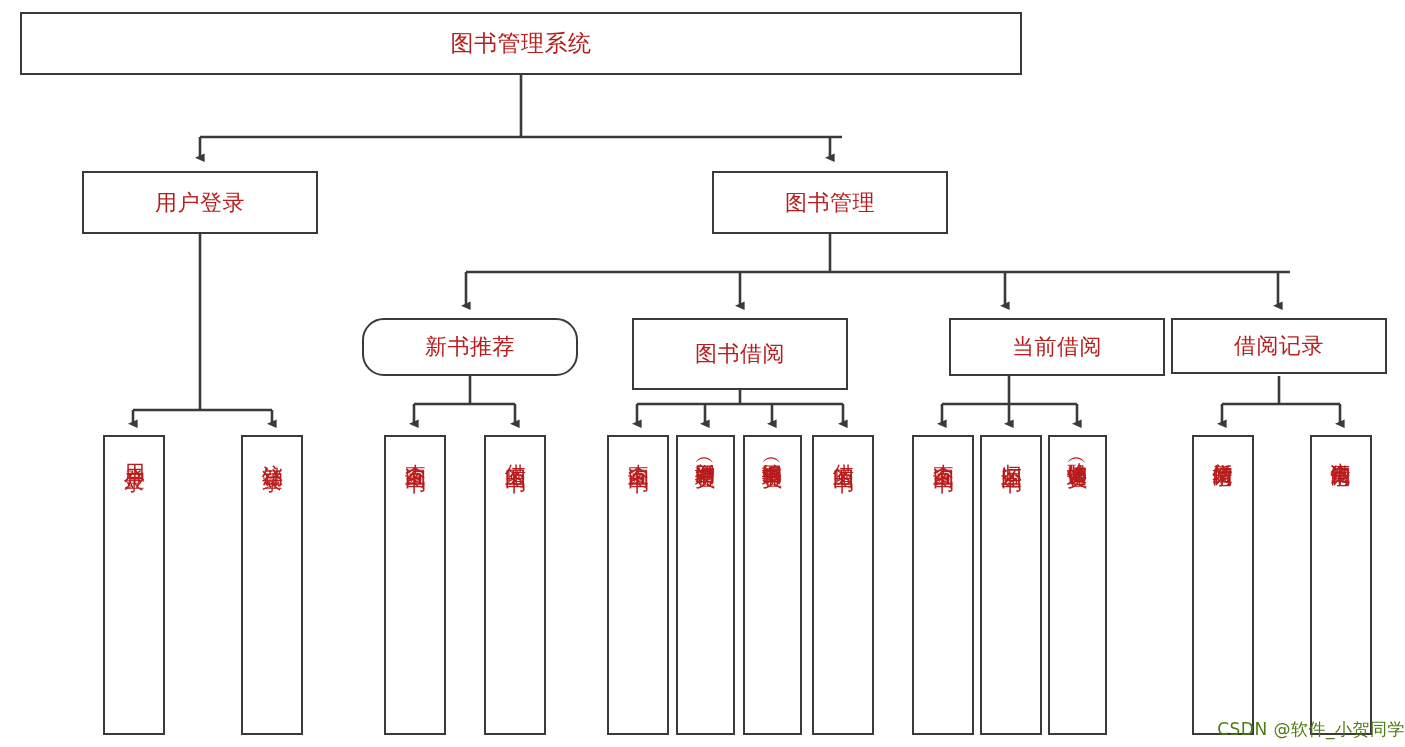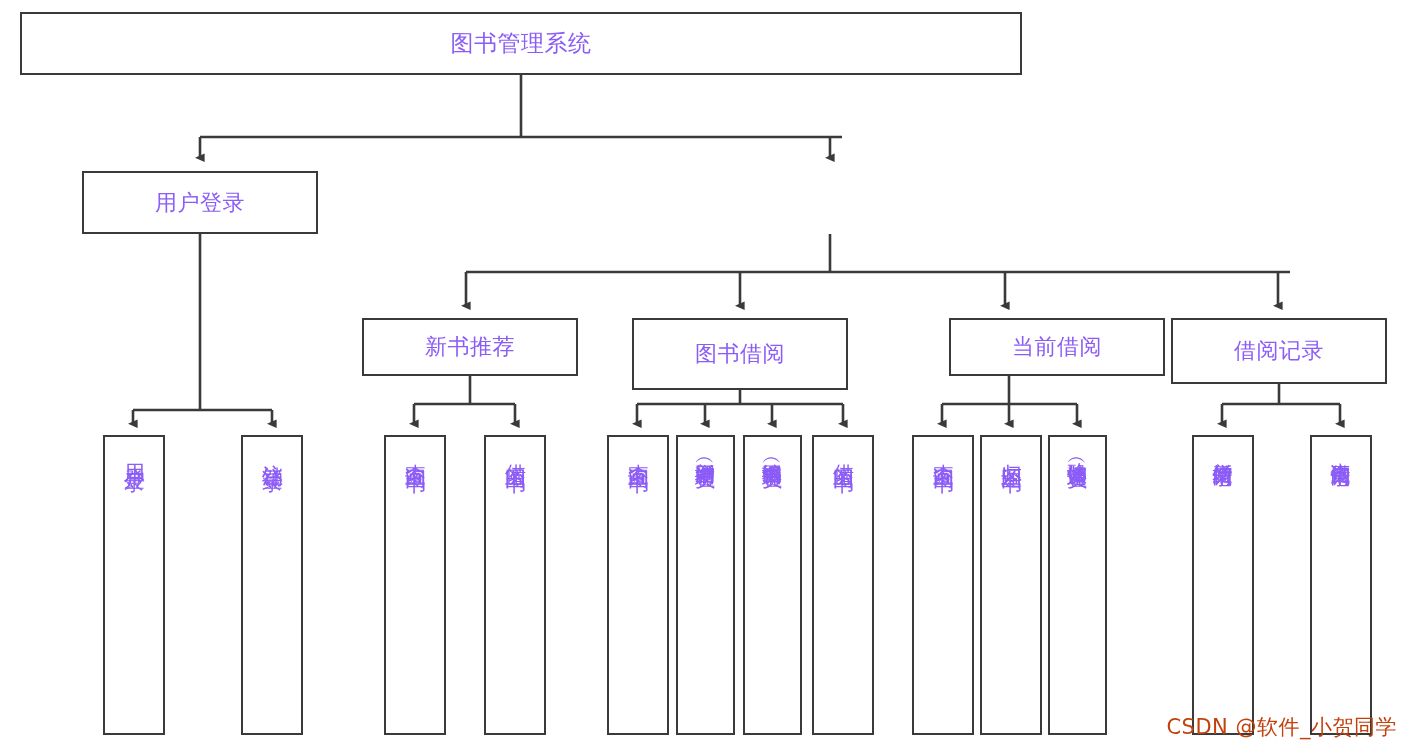--- a/index.html
+++ b/index.html
@@ -27,21 +27,21 @@
     pointer-events: none;
   }
   .node {
     position: absolute;
     box-sizing: border-box;
     background: #ffffff;
     border: 2.5px solid #3a3a3a;
     display: flex;
     align-items: center;
     justify-content: center;
-    color: #8b5cf6;
+    color: #b91c1c;
   }
   .node-label {
     display: block;
     text-align: center;
     line-height: 1.14;
     white-space: nowrap;
   }
   
   .node.horiz .node-label {
     font-size: 22px;
@@ -64,24 +64,24 @@
     line-height: 1;
     letter-spacing: 3px;
     white-space: nowrap;
   }
   .node.vert.tight .node-label {
     letter-spacing: 1px;
     font-size: 20px;
   }
   #watermark {
     position: absolute;
-    right: 8px;
+    right: 0;
     bottom: 6px;
-    font-size: 21px;
-    color: #c2410c;
+    font-size: 17px;
+    color: #4d7c0f;
     letter-spacing: 0.5px;
     white-space: nowrap;
     font-family: "DejaVu Sans", "Liberation Sans", sans-serif;
   }
 </style>
 </head>
 <body>
 
 <div id="diagram-root">
 
@@ -137,34 +137,37 @@
   </svg>
 
   <div class="node horiz root" style="left:20px; top:12px; width:1002px; height:63px;">
     <span class="node-label">图书管理系统</span>
   </div>
 
   <div class="node horiz" style="left:82px; top:171px; width:236px; height:63px;">
     <span class="node-label">用户登录</span>
   </div>
 
-
-  <div class="node horiz" style="left:362px; top:318px; width:216px; height:58px;">
+  <div class="node horiz" style="left:712px; top:171px; width:236px; height:63px;">
+    <span class="node-label">图书管理</span>
+  </div>
+
+  <div class="node horiz" style="left:362px; top:318px; width:216px; height:58px;border-radius:22px;">
     <span class="node-label">新书推荐</span>
   </div>
 
   <div class="node horiz" style="left:632px; top:318px; width:216px; height:72px;">
     <span class="node-label">图书借阅</span>
   </div>
 
   <div class="node horiz" style="left:902px; top:318px; width:216px; height:58px;margin-left:47px;">
     <span class="node-label">当前借阅</span>
   </div>
 
-  <div class="node horiz" style="left:1171px; top:318px; width:216px; height:66px;">
+  <div class="node horiz" style="left:1171px; top:318px; width:216px; height:56px;">
     <span class="node-label">借阅记录</span>
   </div>
 
   <div class="node vert" style="left:103px; top:435px; width:62px; height:300px;">
     <span class="node-label">用户登录</span>
   </div>
 
   <div class="node vert" style="left:241px; top:435px; width:62px; height:300px;">
     <span class="node-label">注销登录</span>
   </div>

